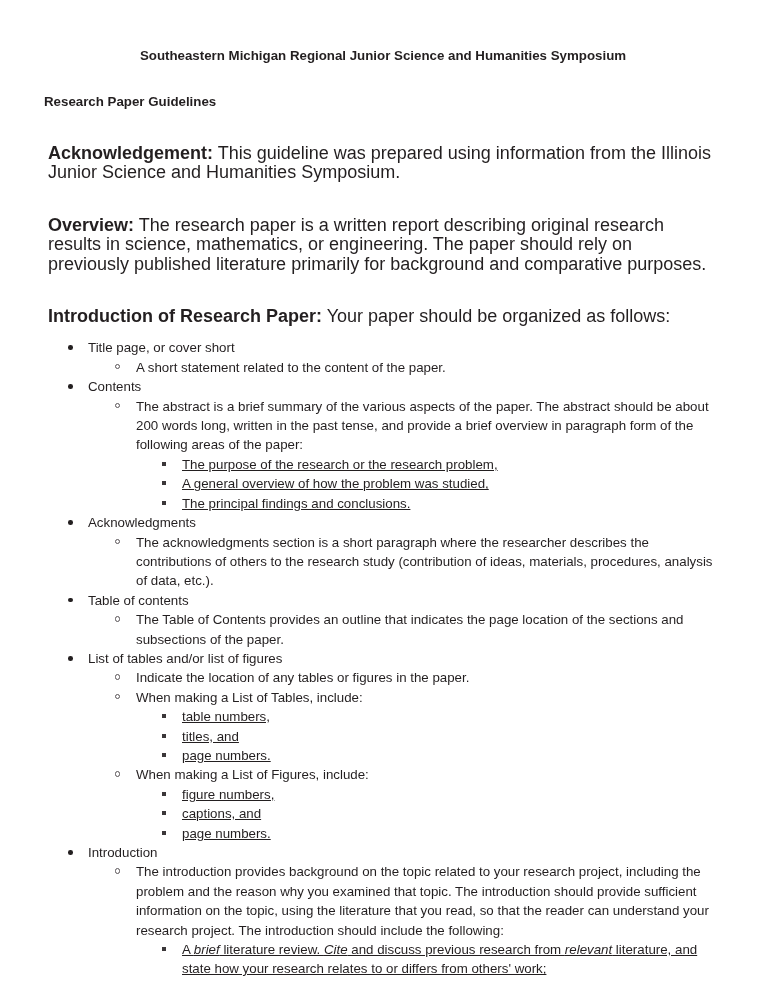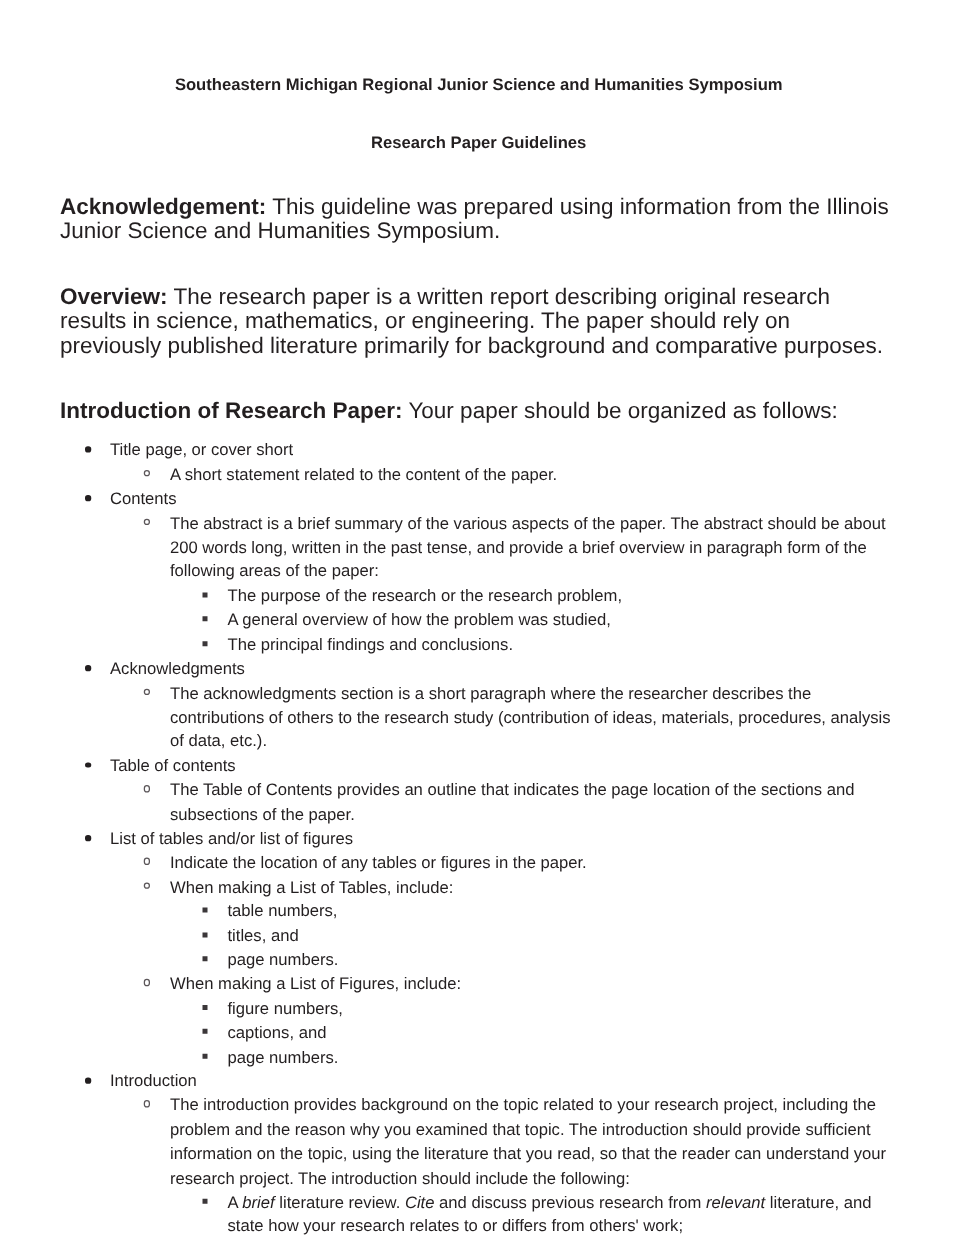--- a/index.html
+++ b/index.html
@@ -14,33 +14,32 @@
     font-family: "Liberation Sans", sans-serif;
     color: #231f20;
     -webkit-font-smoothing: antialiased;
   }
   .page {
     position: relative;
     width: 768px;
     height: 994px;
     background: #ffffff;
     box-sizing: border-box;
-    padding: 52px 46px 0 44px;
+    padding: 40px 46px 0 44px;
   }
   .doc-title {
     text-align: center;
     font-weight: bold;
     font-size: 13.3px;
     line-height: 19px;
     margin: 0;
     padding: 0 38px;
   }
   .doc-title.first { margin-top: 6px; }
   .doc-subtitle {
-    text-align: center;
     font-weight: bold;
     font-size: 13.3px;
     line-height: 19px;
     margin: 0;
     padding-top: 27px;
   }
   .para {
     font-size: 18px;
     line-height: 19.4px;
     margin: 4px;
@@ -87,20 +86,21 @@
     top: 6px;
     width: 5.4px;
     height: 5.4px;
     border: 1px solid #5a5558;
     border-radius: 50%;
     box-sizing: border-box;
   }
   
   .lvl3 > li.item {
     padding-left: 46px;
+    text-decoration: underline;
   }
   .lvl3 > li.item > .mk {
     position: absolute;
     left: 26px;
     top: 7px;
     width: 4.2px;
     height: 4.2px;
     background: #3b3739;
   }
   .txt b { font-weight: normal; }

